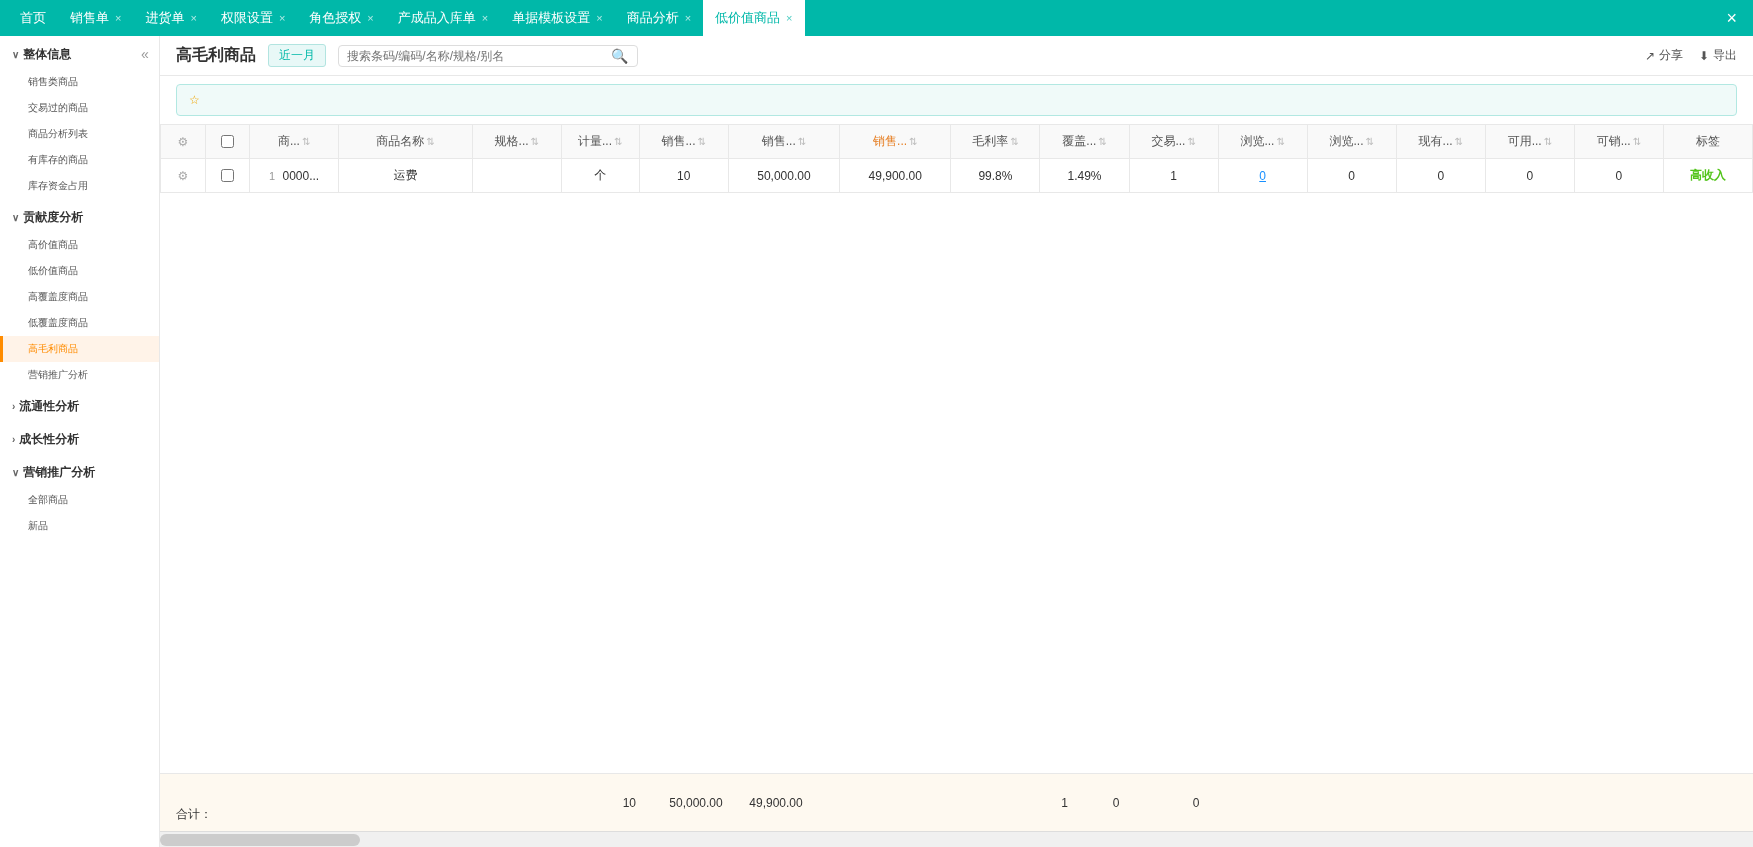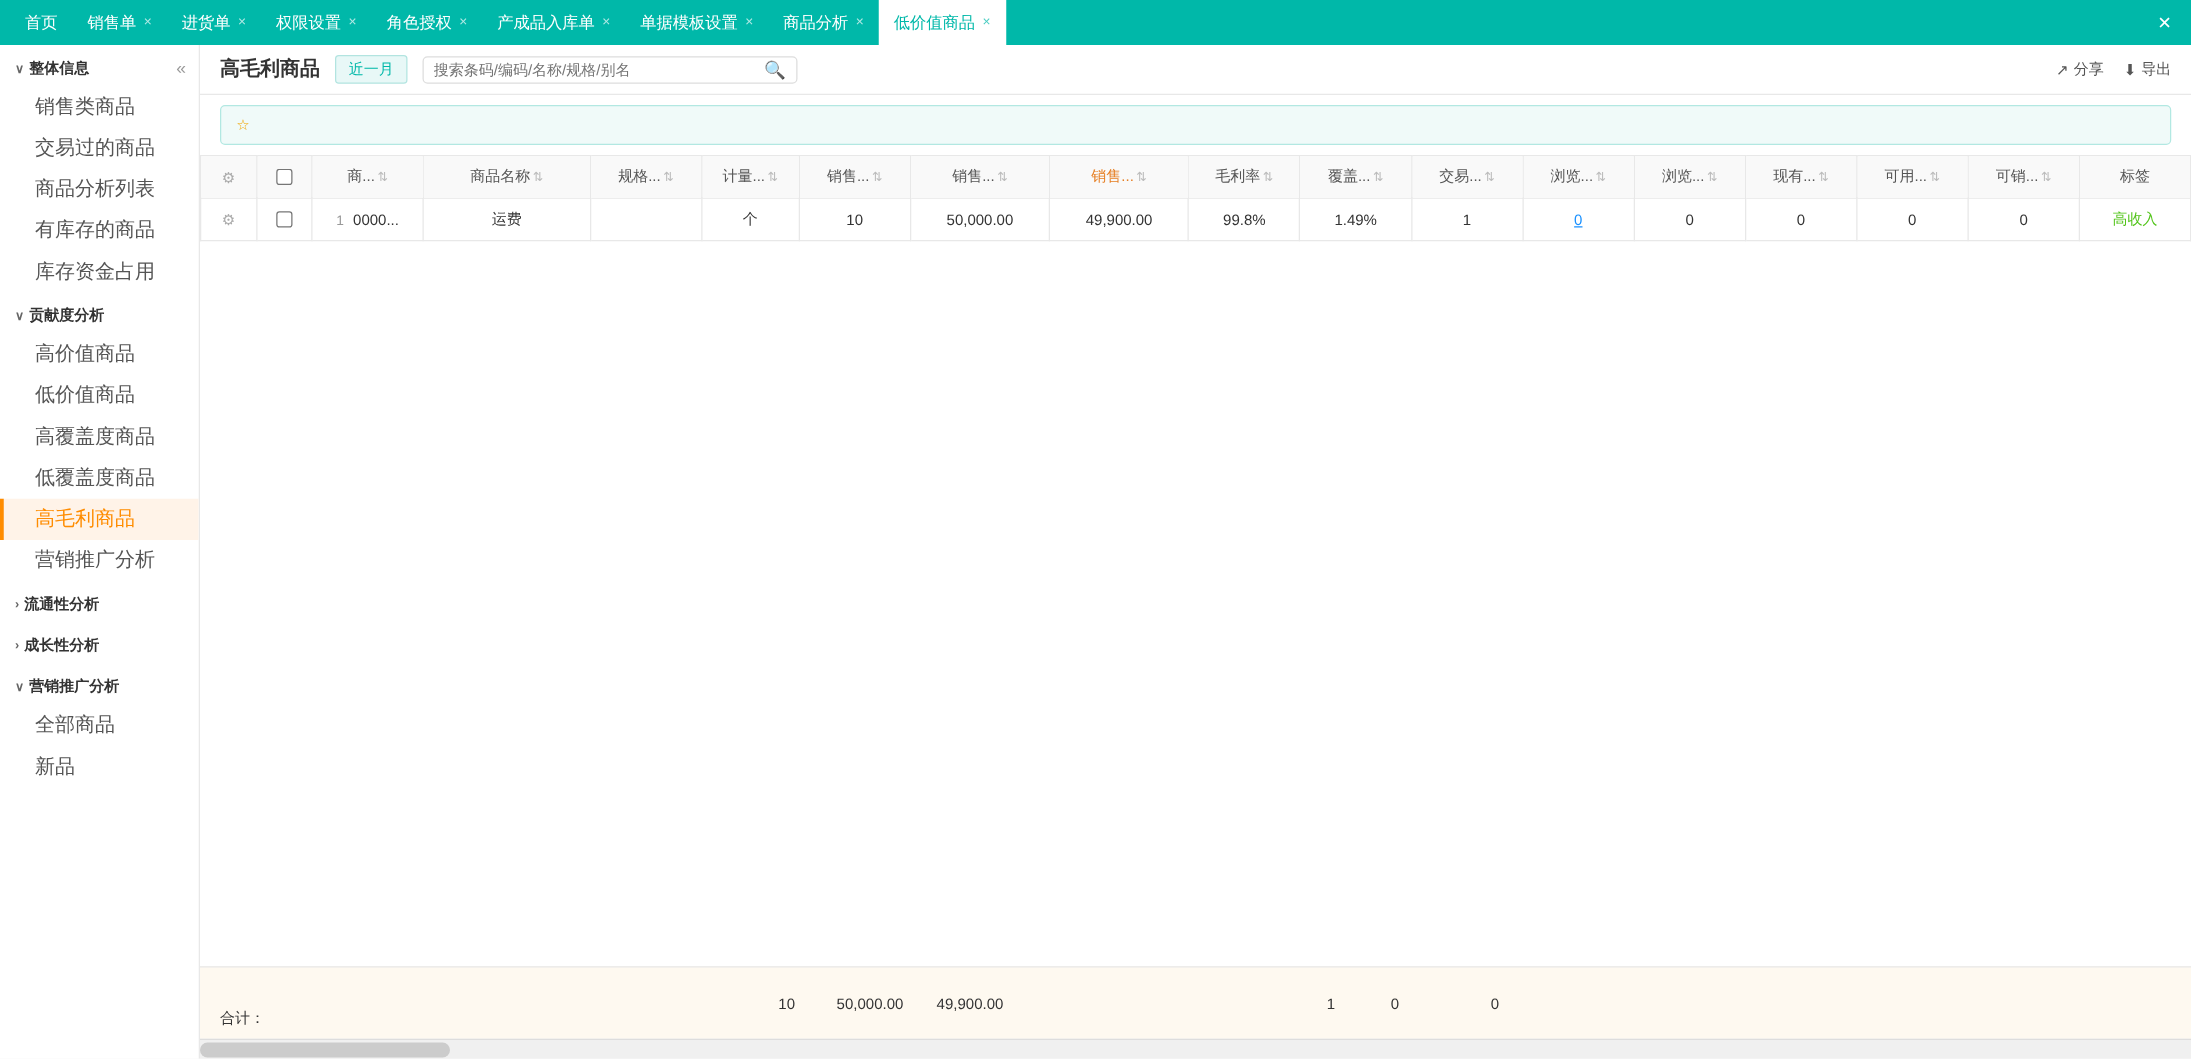--- a/index.html
+++ b/index.html
@@ -80,21 +80,21 @@
       cursor: pointer;
       font-weight: bold;
     }
     .sidebar-group-title .arrow {
       margin-right: 4px;
       font-size: 10px;
       color: #666;
     }
     .sidebar-item {
       padding: 6px 8px 6px 28px;
-      font-size: 16px;
+      font-size: 10px;
       color: #555;
       cursor: pointer;
       white-space: nowrap;
     }
     .sidebar-item.active {
       background: #fff3e8;
       color: #ff8c00;
       border-left: 3px solid #ff8c00;
       padding-left: 25px;
     }
@@ -218,21 +218,21 @@
     }
     table td {
       padding: 8px 6px;
       border: 1px solid #e8e8e8;
       text-align: center;
       color: #333;
       white-space: nowrap;
     }
     table td.tag-cell {
       color: #52c41a;
-      font-weight: normal;
+      font-weight: bold;
     }
     table td a {
       color: #1890ff;
       text-decoration: underline;
     }
     .row-num {
       color: #999;
       font-size: 11px;
     }
 

